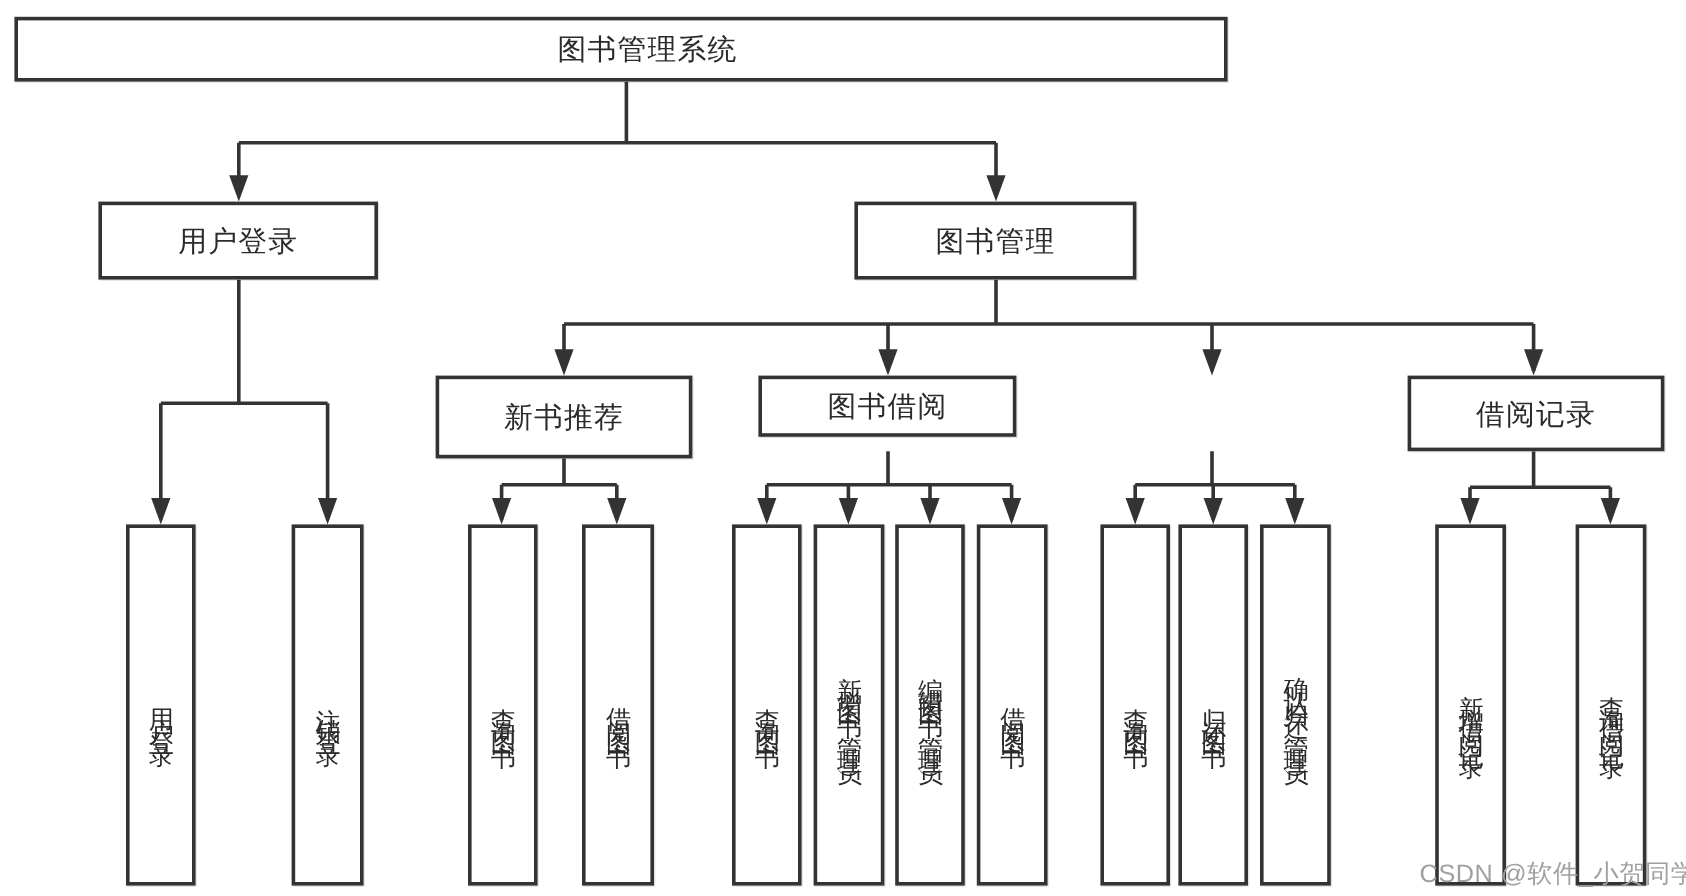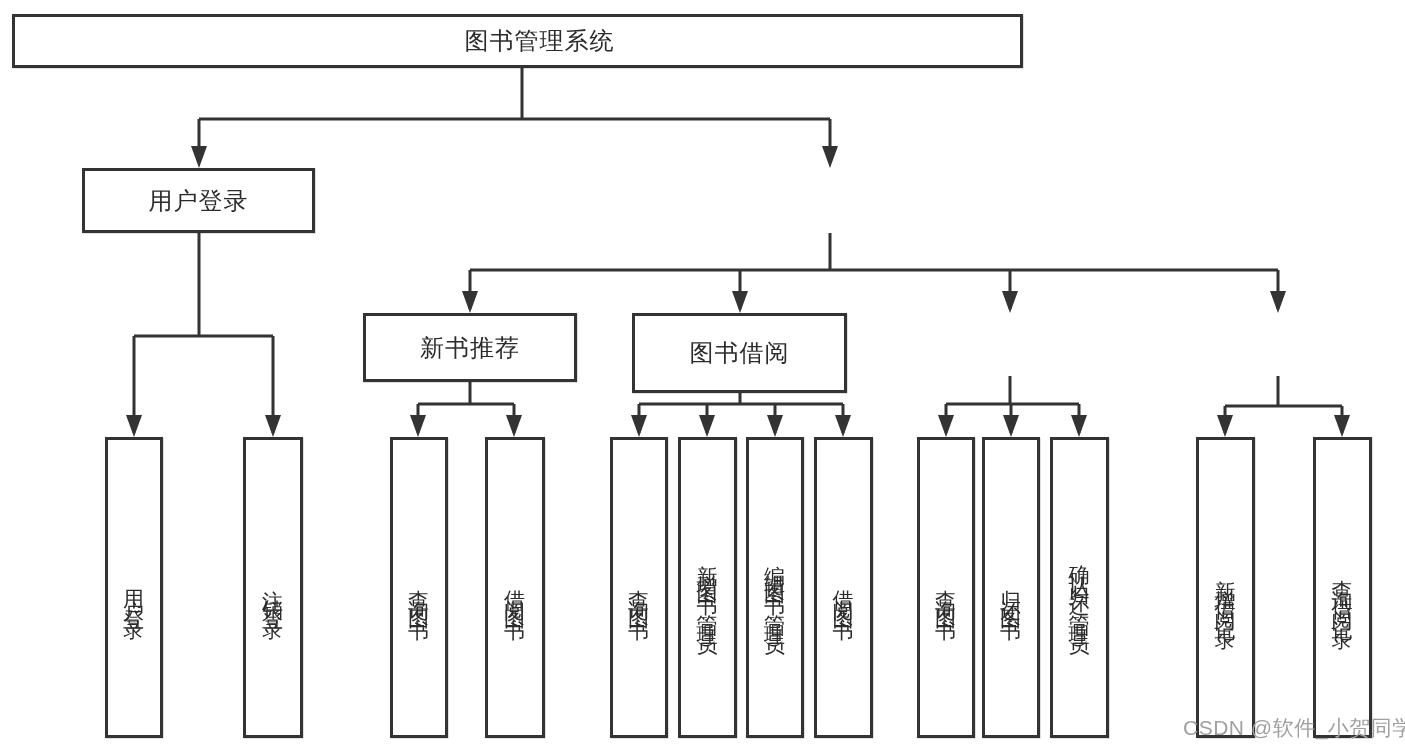--- a/index.html
+++ b/index.html
@@ -96,23 +96,25 @@
     <polygon points="1071,415 1087,415 1079,437"></polygon>
 
     <path d="M1278 376 L1278 406 M1225 406 L1342 406 M1225 406 L1225 433 M1342 406 L1342 433"></path>
     <polygon points="1217,415 1233,415 1225,437"></polygon>
     <polygon points="1334,415 1350,415 1342,437"></polygon>
   </svg>
 
   <div class="node" style="left:12px; top:14px; width:1011px; height:54px;padding-left:44px;">图书管理系统</div>
 
   <div class="node" style="left:82px; top:168px; width:233px; height:65px;">用户登录</div>
+  <div class="node" style="left:712px; top:168px; width:235px; height:65px;">图书管理</div>
 
   <div class="node" style="left:363px; top:313px; width:214px; height:69px;">新书推荐</div>
-  <div class="node" style="left:632px; top:313px; width:215px; height:80px;">图书借阅</div>
+  <div class="node" style="left:632px; top:313px; width:215px; height:51px;">图书借阅</div>
+  <div class="node" style="left:1173px; top:313px; width:214px; height:63px;">借阅记录</div>
 
   <div class="node leaf" style="left:105px; width:58px;">用户登录</div>
   <div class="node leaf" style="left:243px; width:60px;">注销登录</div>
   <div class="node leaf" style="left:390px; width:58px;">查询图书</div>
   <div class="node leaf" style="left:485px; width:60px;">借阅图书</div>
   <div class="node leaf" style="left:610px; width:58px;">查询图书</div>
   <div class="node leaf" style="left:678px; width:59px;">新增图书（管理员）</div>
   <div class="node leaf" style="left:746px; width:58px;">编辑图书（管理员）</div>
   <div class="node leaf" style="left:814px; width:59px;">借阅图书</div>
   <div class="node leaf" style="left:917px; width:58px;">查询图书</div>

